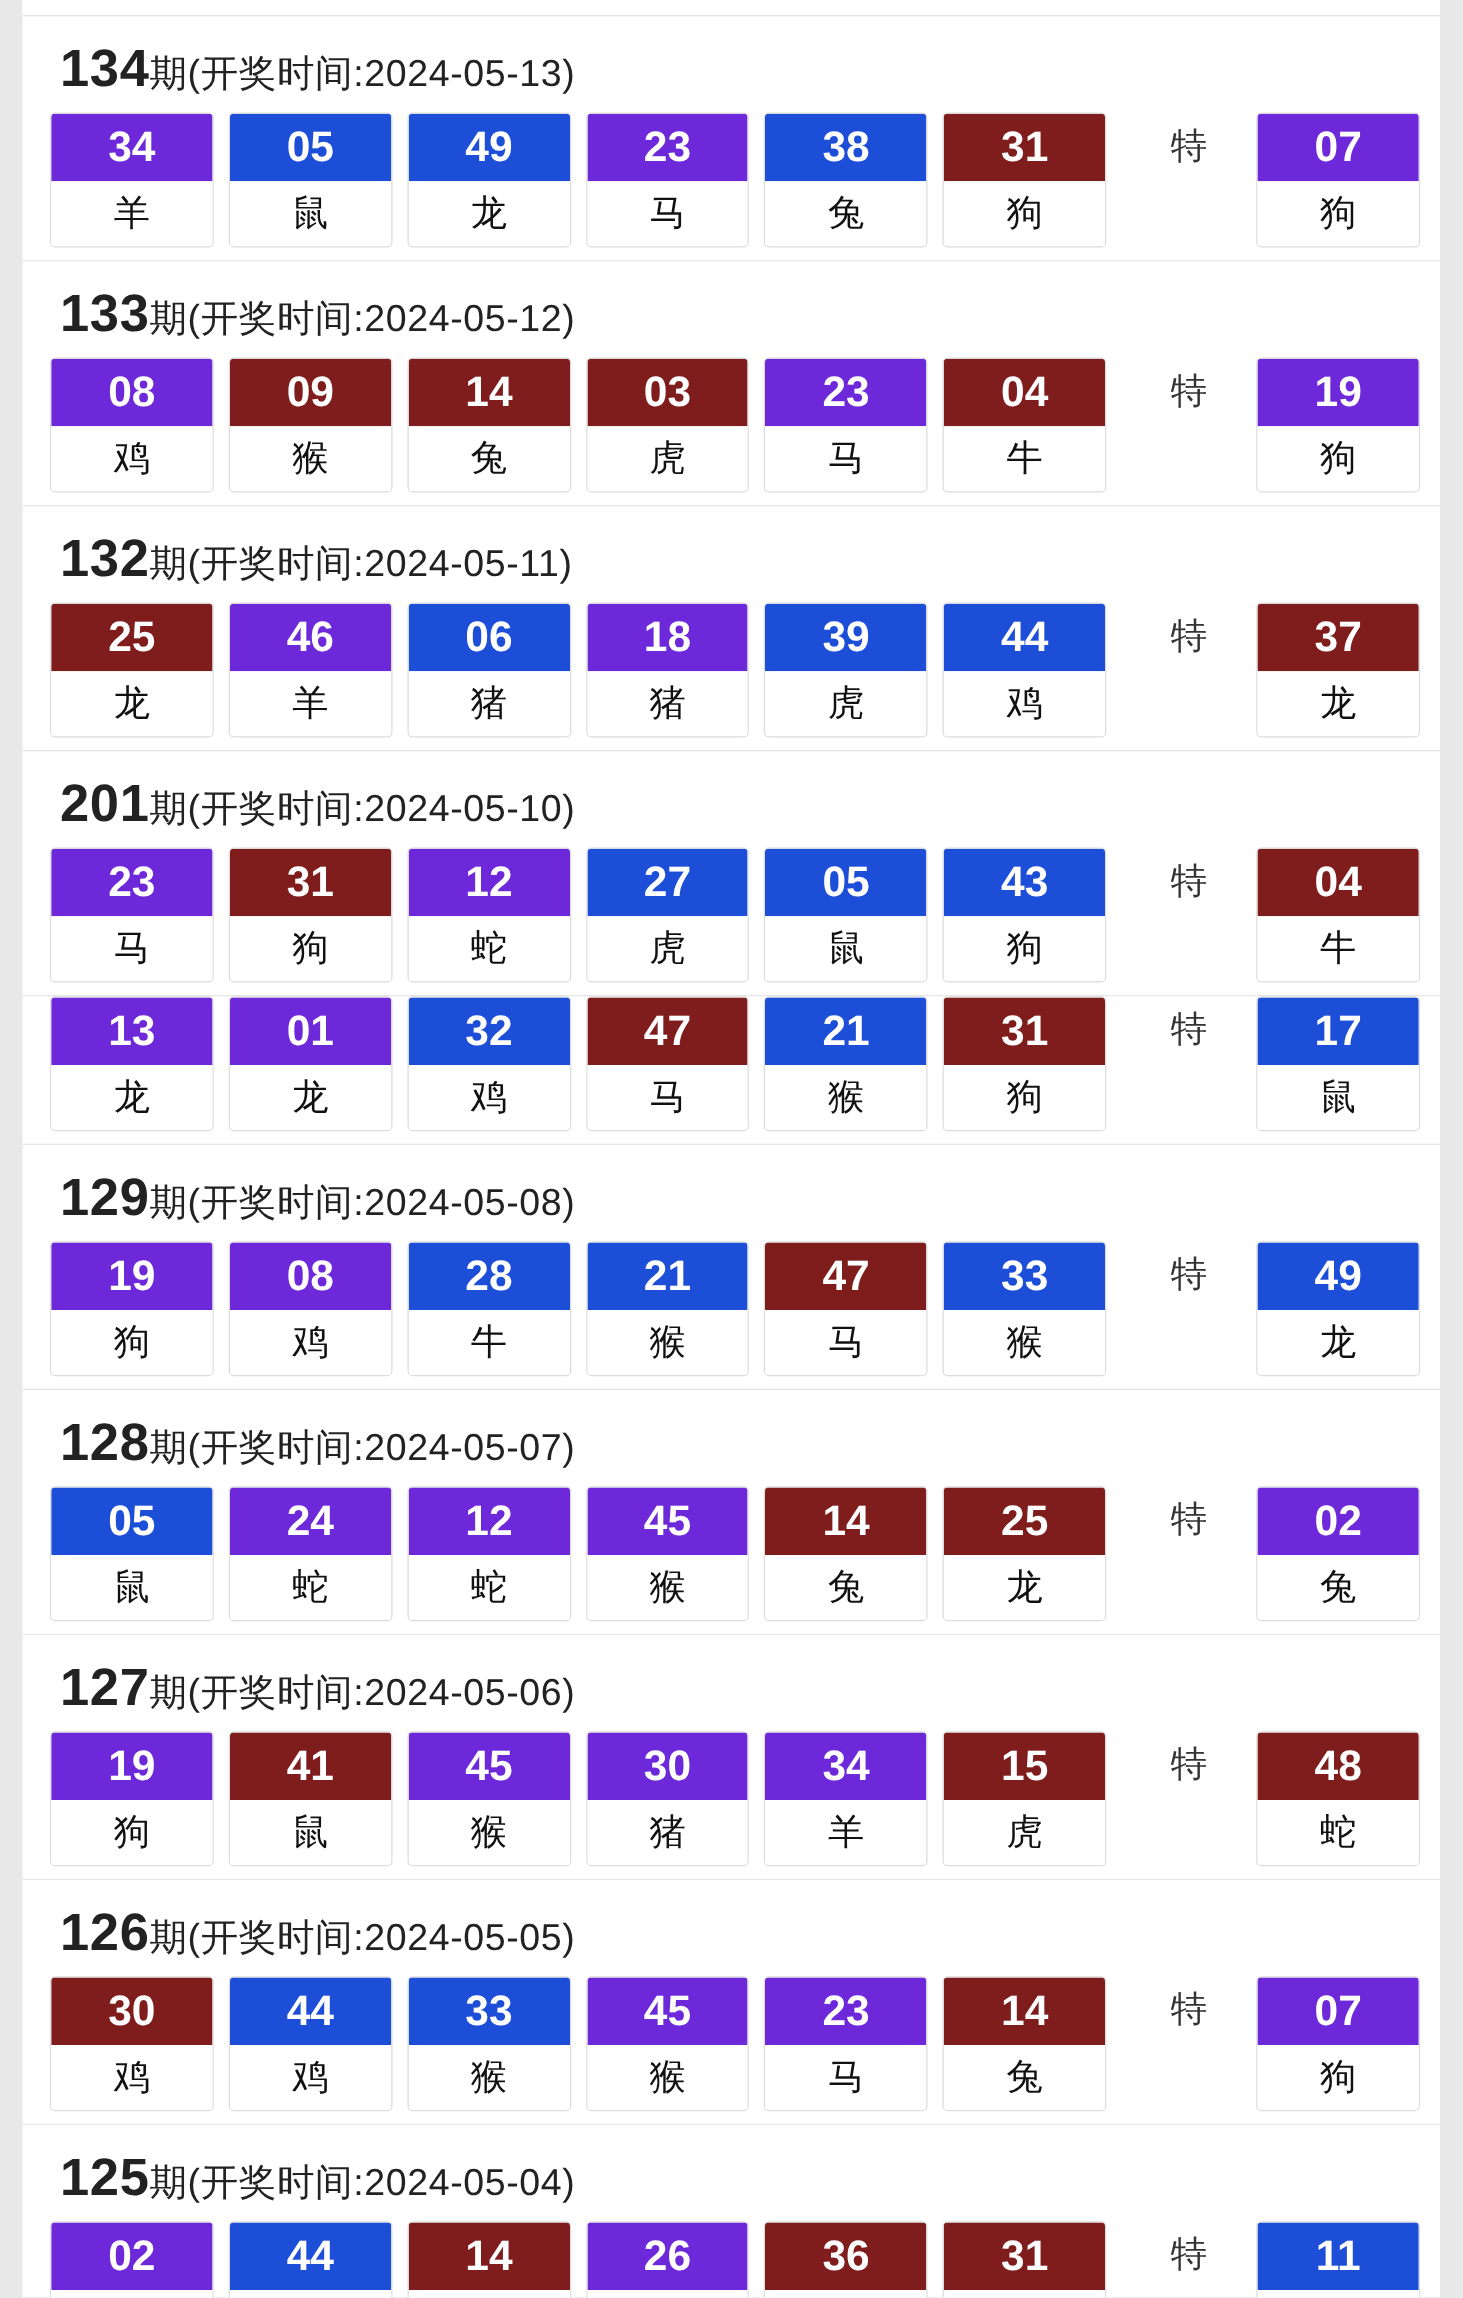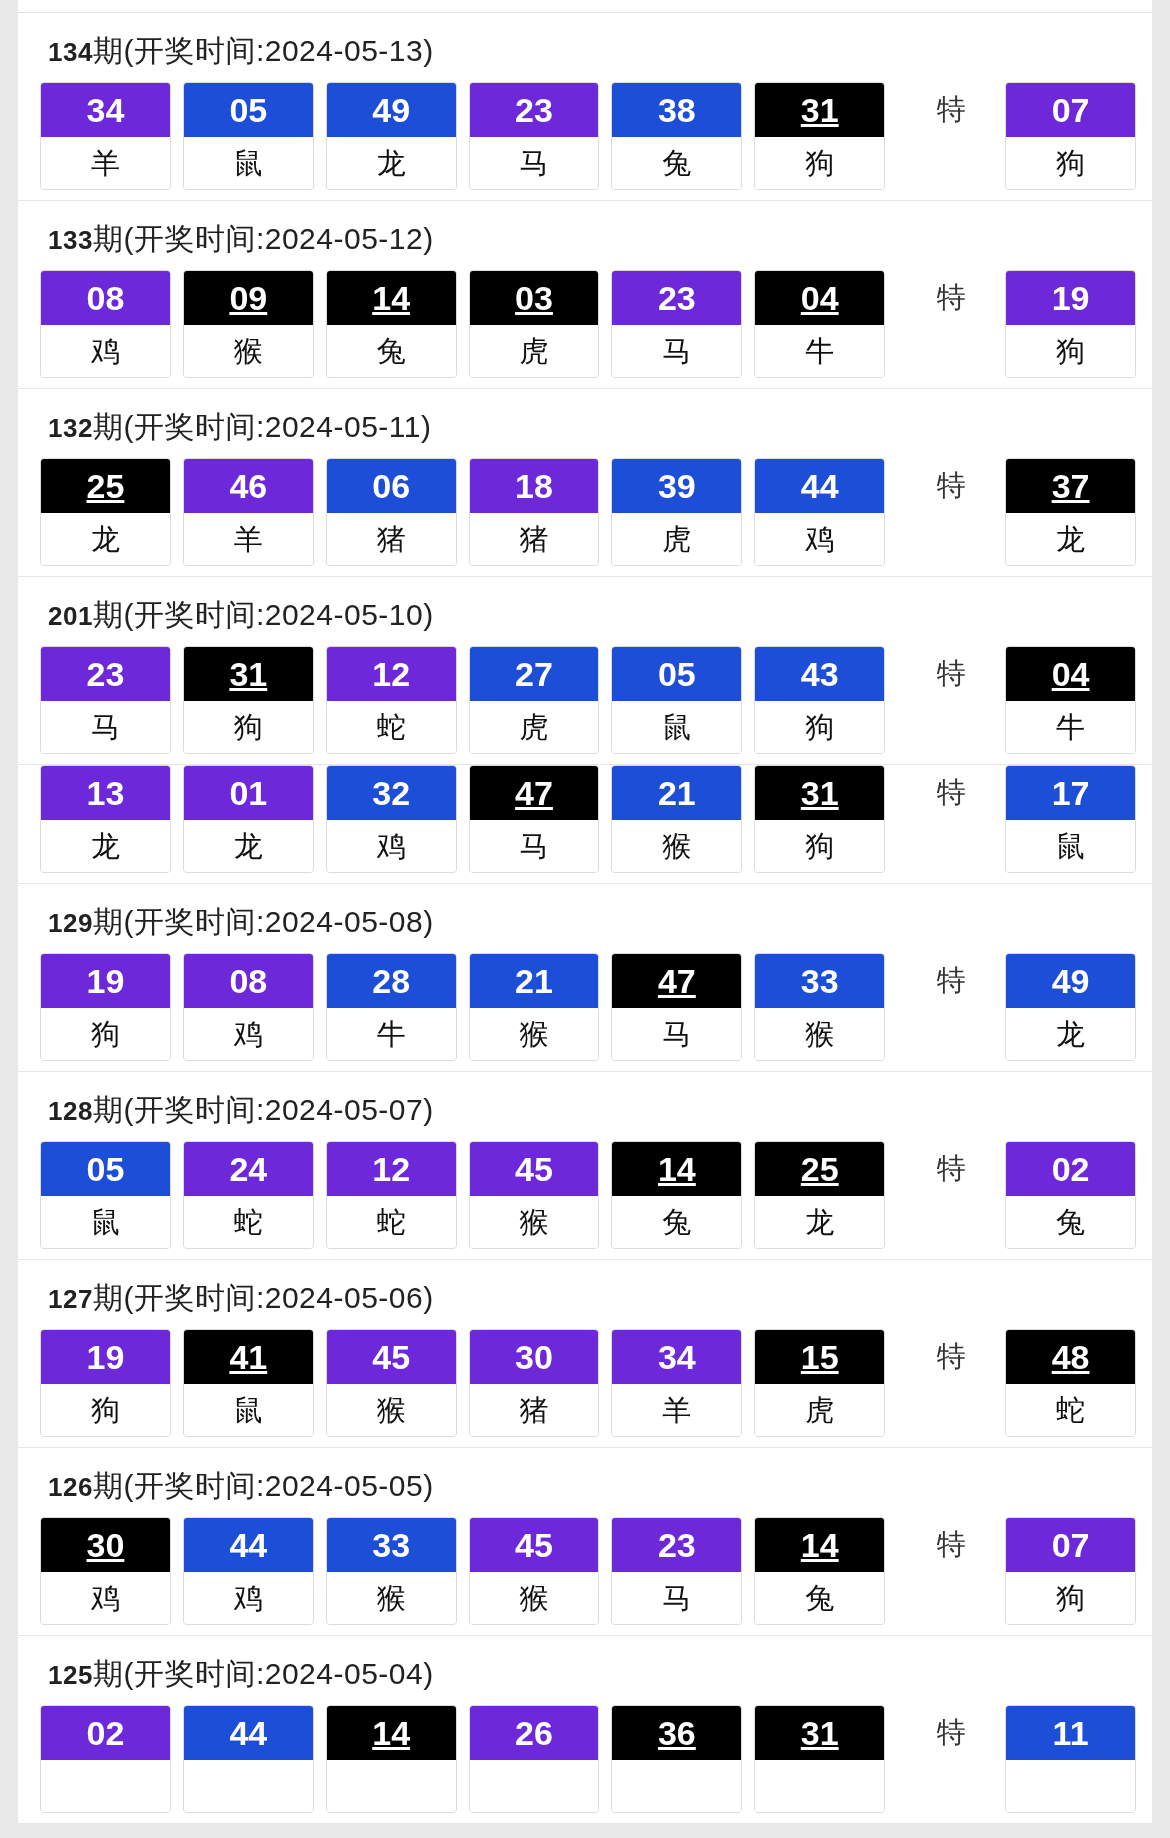--- a/index.html
+++ b/index.html
@@ -34,21 +34,21 @@
   }
   .draw-title {
     font-size: 30px;
     color: #222;
     padding: 18px 0 10px 30px;
     letter-spacing: 0.5px;
     white-space: nowrap;
   }
   .draw-title .issue {
     font-weight: bold;
-    font-size: 26px;
+    font-size: 42px;
   }
   .balls-row {
     display: flex;
     align-items: flex-start;
     padding: 0 16px 0 22px;
   }
   .ball-cell {
     width: 131px;
     margin-right: 12px;
     border: 1px solid #dcdcdc;
@@ -67,21 +67,21 @@
   }
   .ball-zodiac {
     height: 52px;
     line-height: 52px;
     text-align: center;
     font-size: 29px;
     color: #111;
     background: #ffffff;
   }
   .red { background: #6d28d9; }
-  .blue { background: #000000; text-decoration: underline; }
+  .blue { background: #7f1d1d; }
   .green { background: #1d4ed8; }
   .special-label {
     width: 108px;
     text-align: center;
     font-size: 29px;
     color: #333;
     line-height: 54px;
     flex: 0 0 108px;
   }
   .special-cell {

